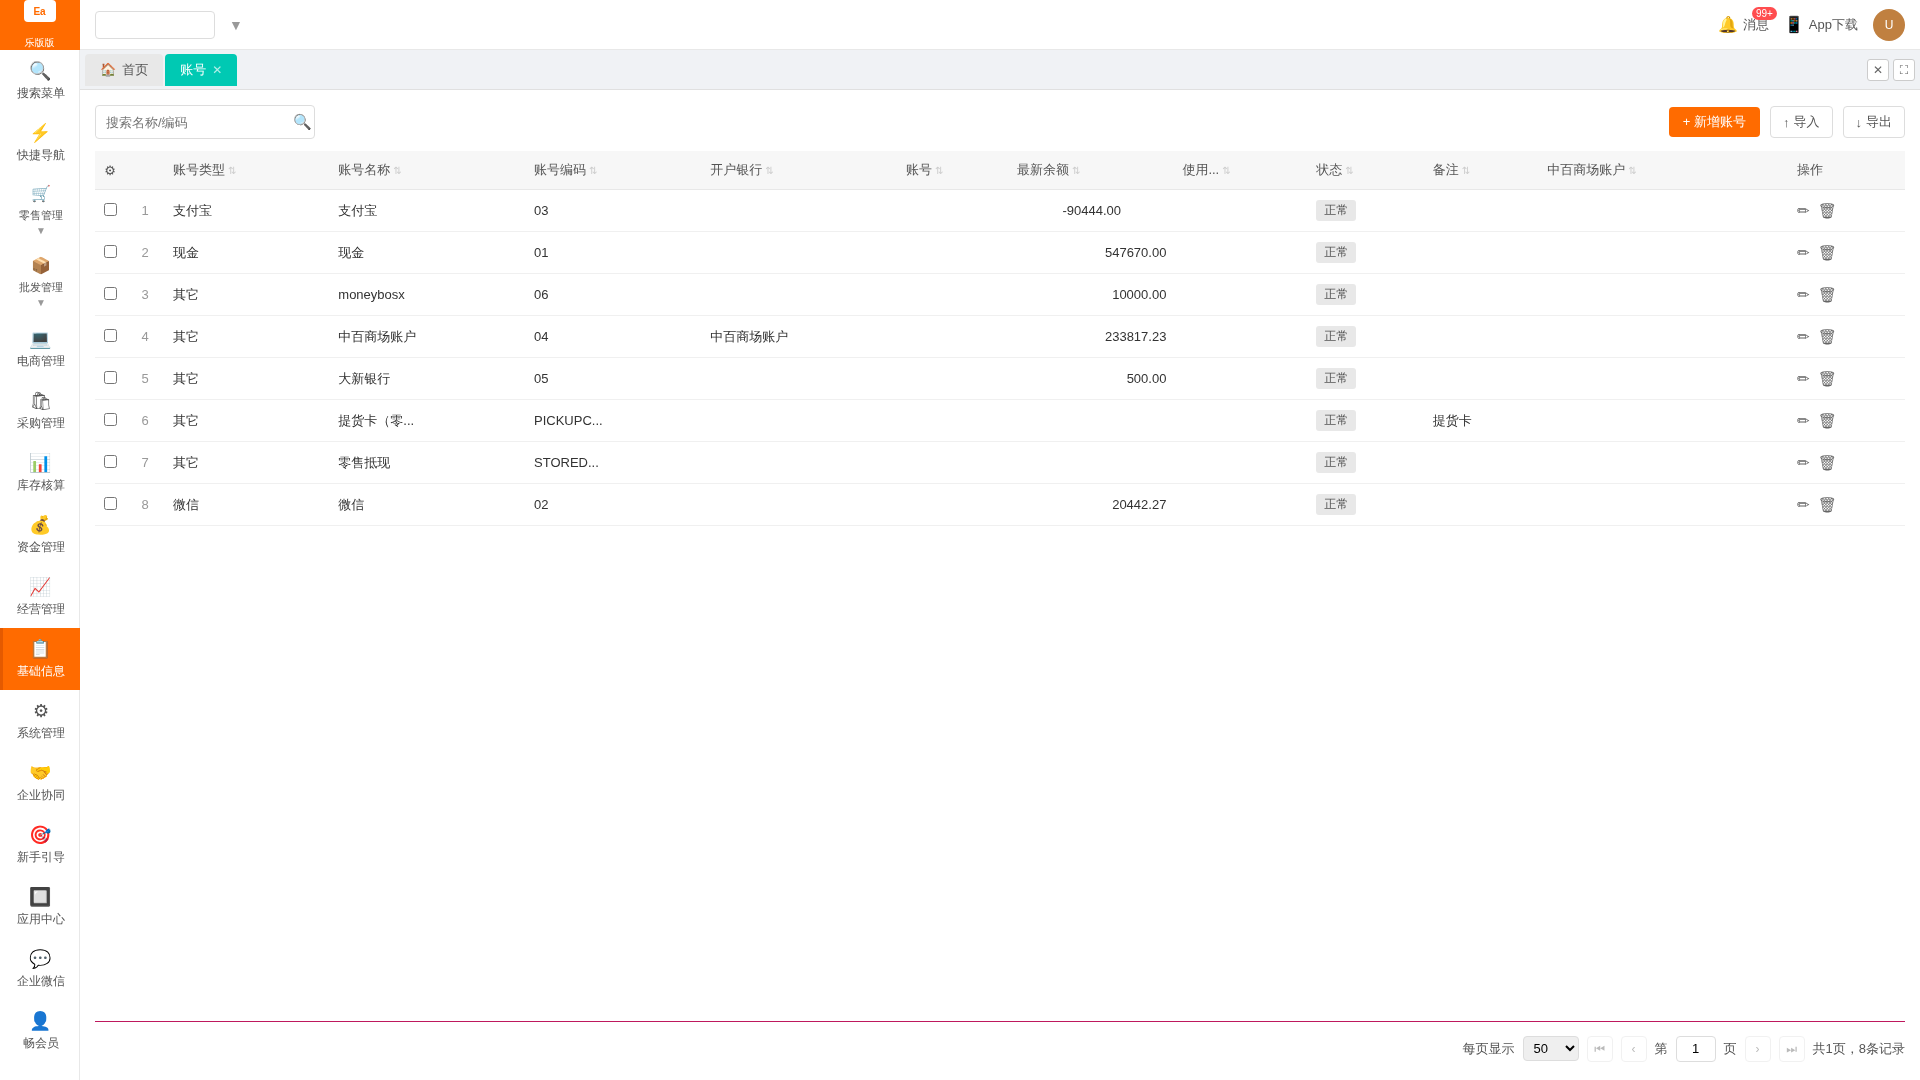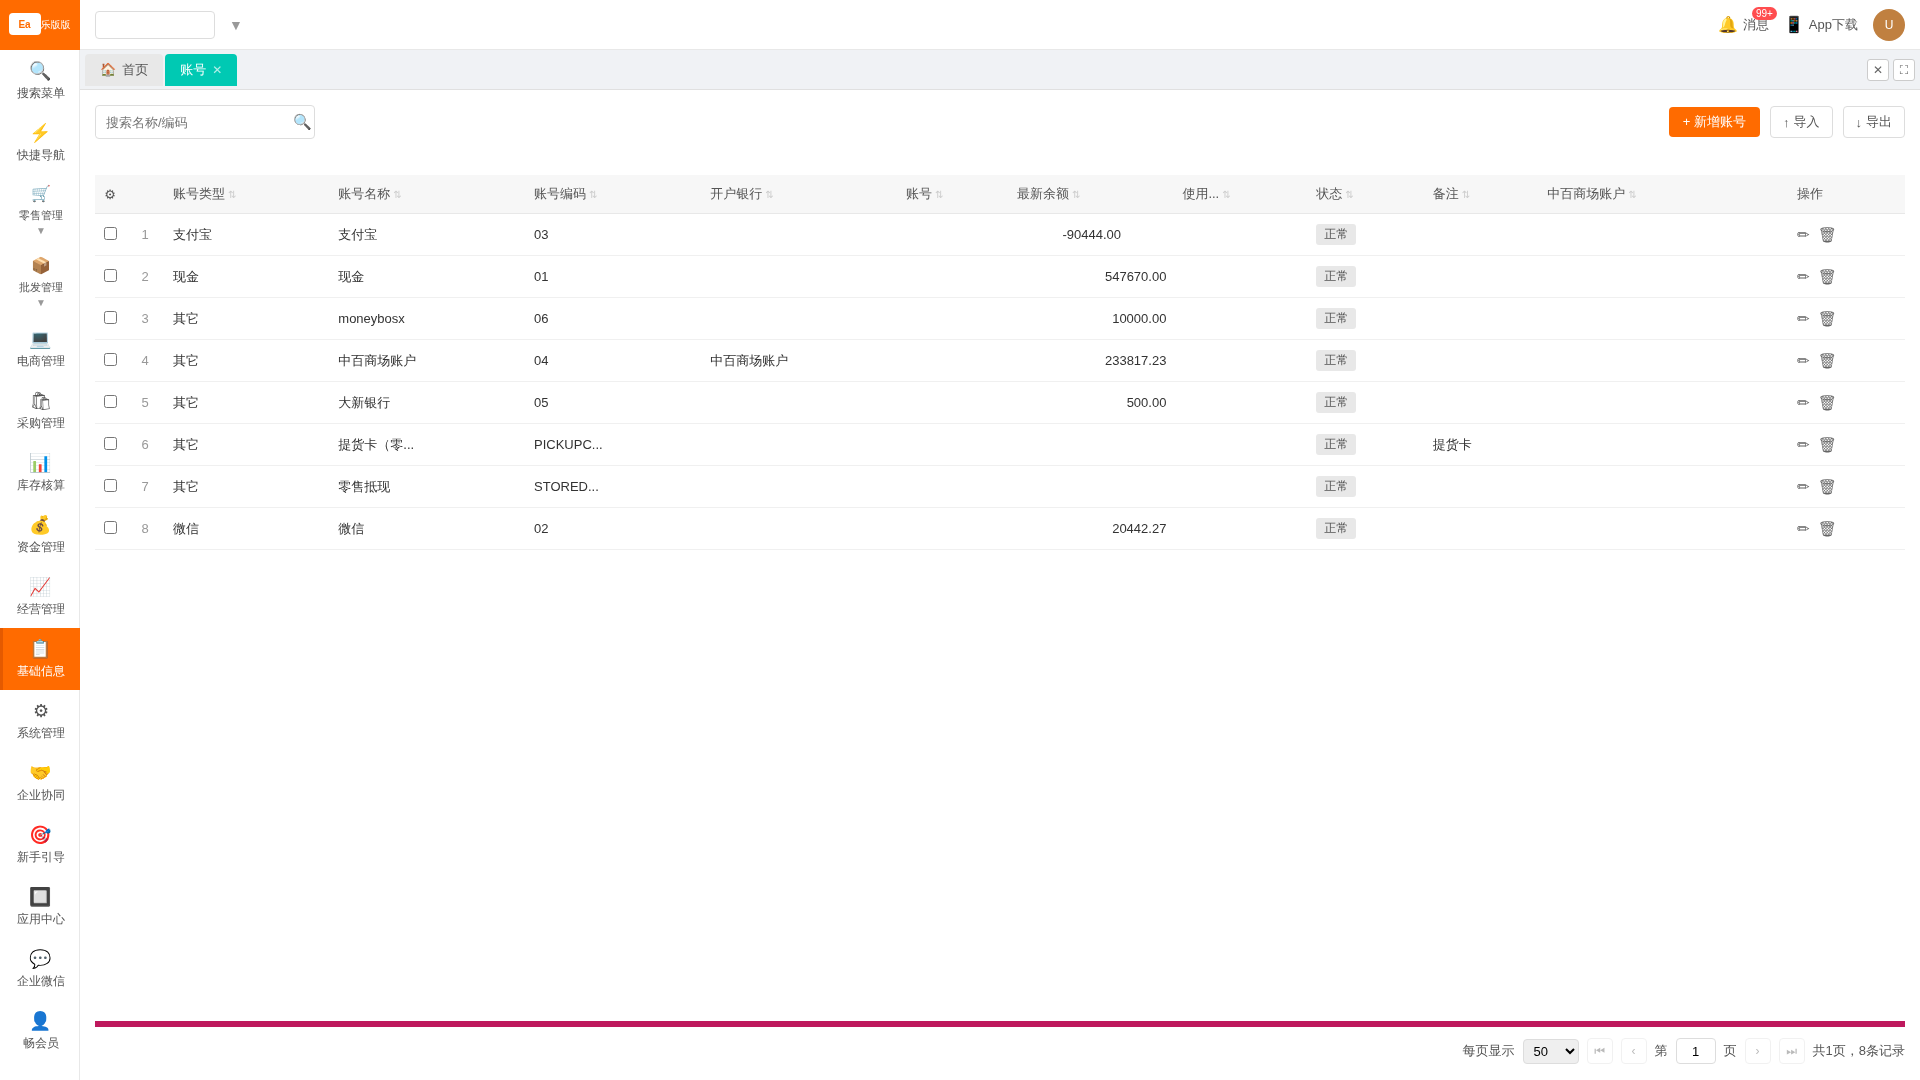--- a/index.html
+++ b/index.html
@@ -14,23 +14,23 @@
       align-items: center;
       border-right: 1px solid #e8e8e8;
       flex-shrink: 0;
       height: 100%;
     }
     .sidebar-logo {
       width: 80px;
       height: 50px;
       background: #ff6b00;
       display: flex;
-      flex-direction: row;
-      align-items: center;
-      justify-content: center;
+      flex-direction: column;
+      align-items: center;
+      justify-content: space-between;
       color: white;
       font-size: 10px;
     }
     .sidebar-logo .logo-icon {
       width: 32px;
       height: 22px;
       background: white;
       border-radius: 4px;
       display: flex;
       align-items: center;
@@ -170,21 +170,20 @@
     }
 
     
     .content-area {
       flex: 1;
       background: white;
       display: flex;
       flex-direction: column;
       overflow: hidden;
       padding: 15px;
-      gap: 24px;
     }
 
     
     .toolbar {
       display: flex;
       align-items: center;
       justify-content: space-between;
       margin-bottom: 12px;
     }
     .search-box {
@@ -300,21 +299,21 @@
       color: #666;
       font-size: 15px;
     }
 
     
     .pagination {
       height: 44px;
       display: flex;
       align-items: center;
       justify-content: flex-end;
-      border-top: 6px solid #be185d;
+      border-top: 1px solid #be185d;
       padding-top: 10px;
       gap: 8px;
       font-size: 13px;
       color: #555;
       flex-shrink: 0;
     }
     .page-size-select {
       border: 1px solid #ddd;
       border-radius: 4px;
       padding: 3px 6px;

